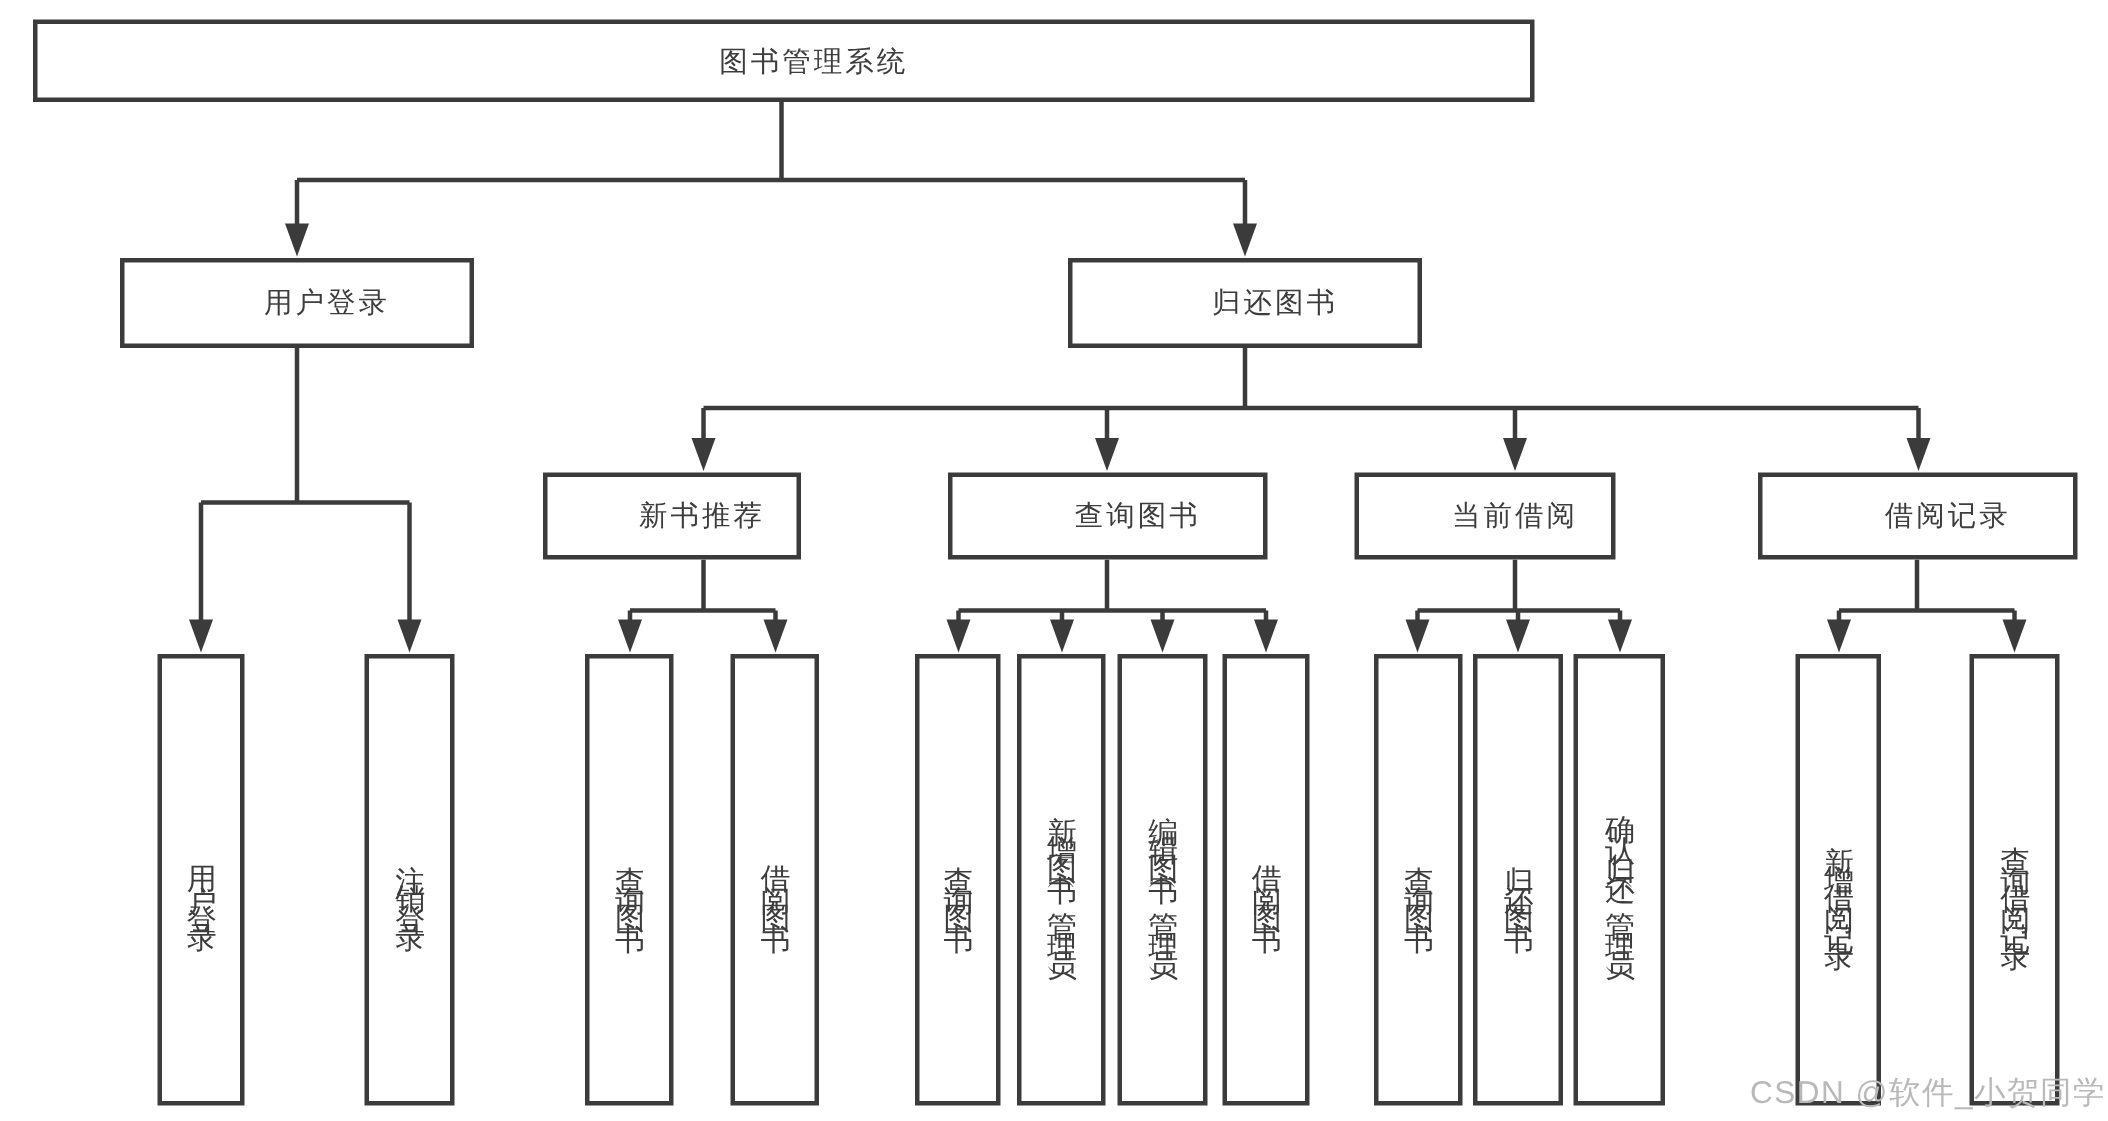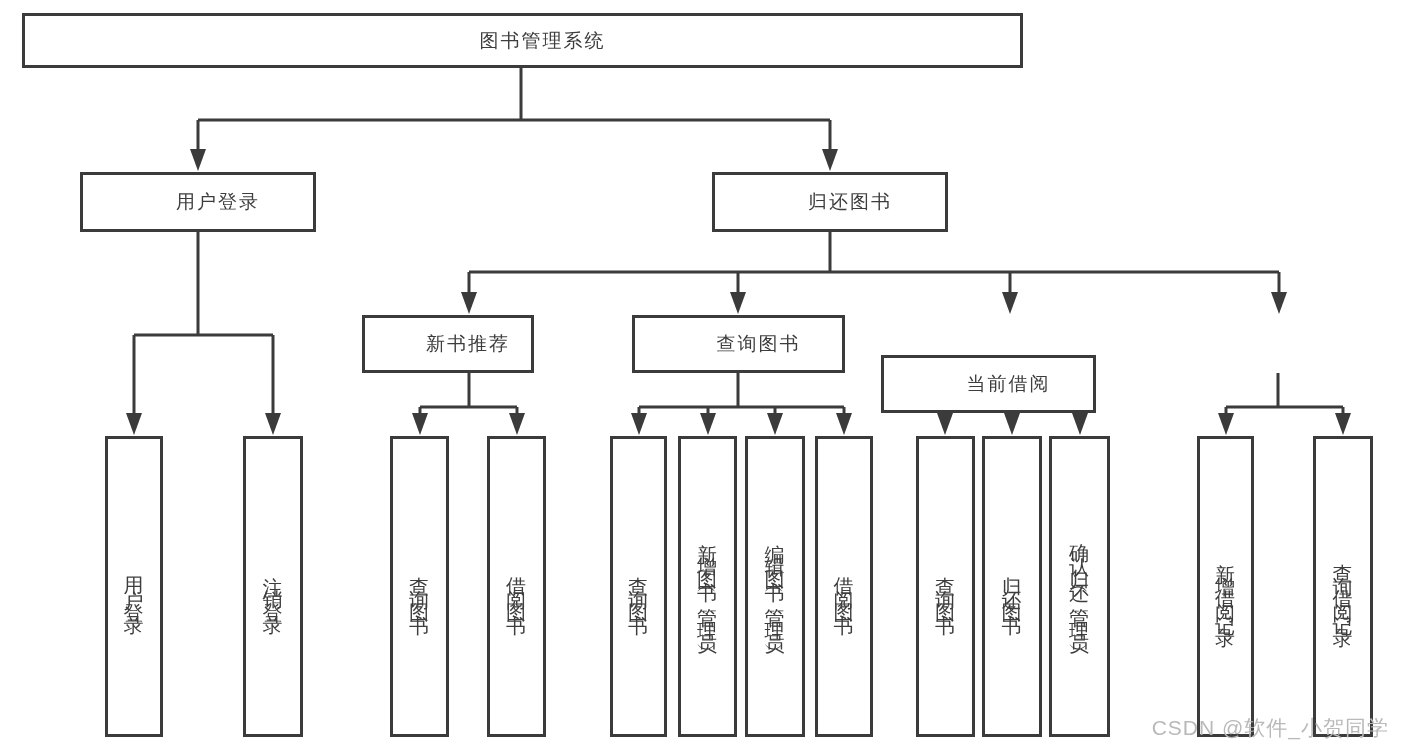--- a/index.html
+++ b/index.html
@@ -41,21 +41,21 @@
     writing-mode:vertical-rl;
     text-orientation:mixed;
     color:var(--text);
     font-size:20px;
     letter-spacing:13px;
     white-space:nowrap;
     line-height:1;
   }
   .watermark{
     position:absolute;
-    right:16px;bottom:5px;
+    right:1px;bottom:5px;
     color:var(--wm);
     font-size:21px;
     letter-spacing:1px;
     z-index:3;
   }
 </style>
 </head>
 <body>
 
 <div id="stage">
@@ -118,22 +118,25 @@
   <div class="hnode" style="left:712px;top:172px;width:236px;height:60px;">
     <span>归还图书</span>
   </div>
 
   <div class="hnode" style="left:362px;top:315px;width:172px;height:58px;">
     <span>新书推荐</span>
   </div>
   <div class="hnode" style="left:632px;top:315px;width:213px;height:58px;">
     <span>查询图书</span>
   </div>
-  <div class="hnode" style="left:881px;top:315px;width:215px;height:58px;margin-top:40px;">
+  <div class="hnode" style="left:903px;top:315px;width:174px;height:58px;">
     <span>当前借阅</span>
+  </div>
+  <div class="hnode" style="left:1172px;top:315px;width:213px;height:58px;">
+    <span>借阅记录</span>
   </div>
 
   <div class="leaf" style="left:105px;width:58px;">
     <span class="vtext">用户登录</span>
   </div>
   <div class="leaf" style="left:243px;width:60px;">
     <span class="vtext">注销登录</span>
   </div>
 
   <div class="leaf" style="left:390px;width:59px;">

